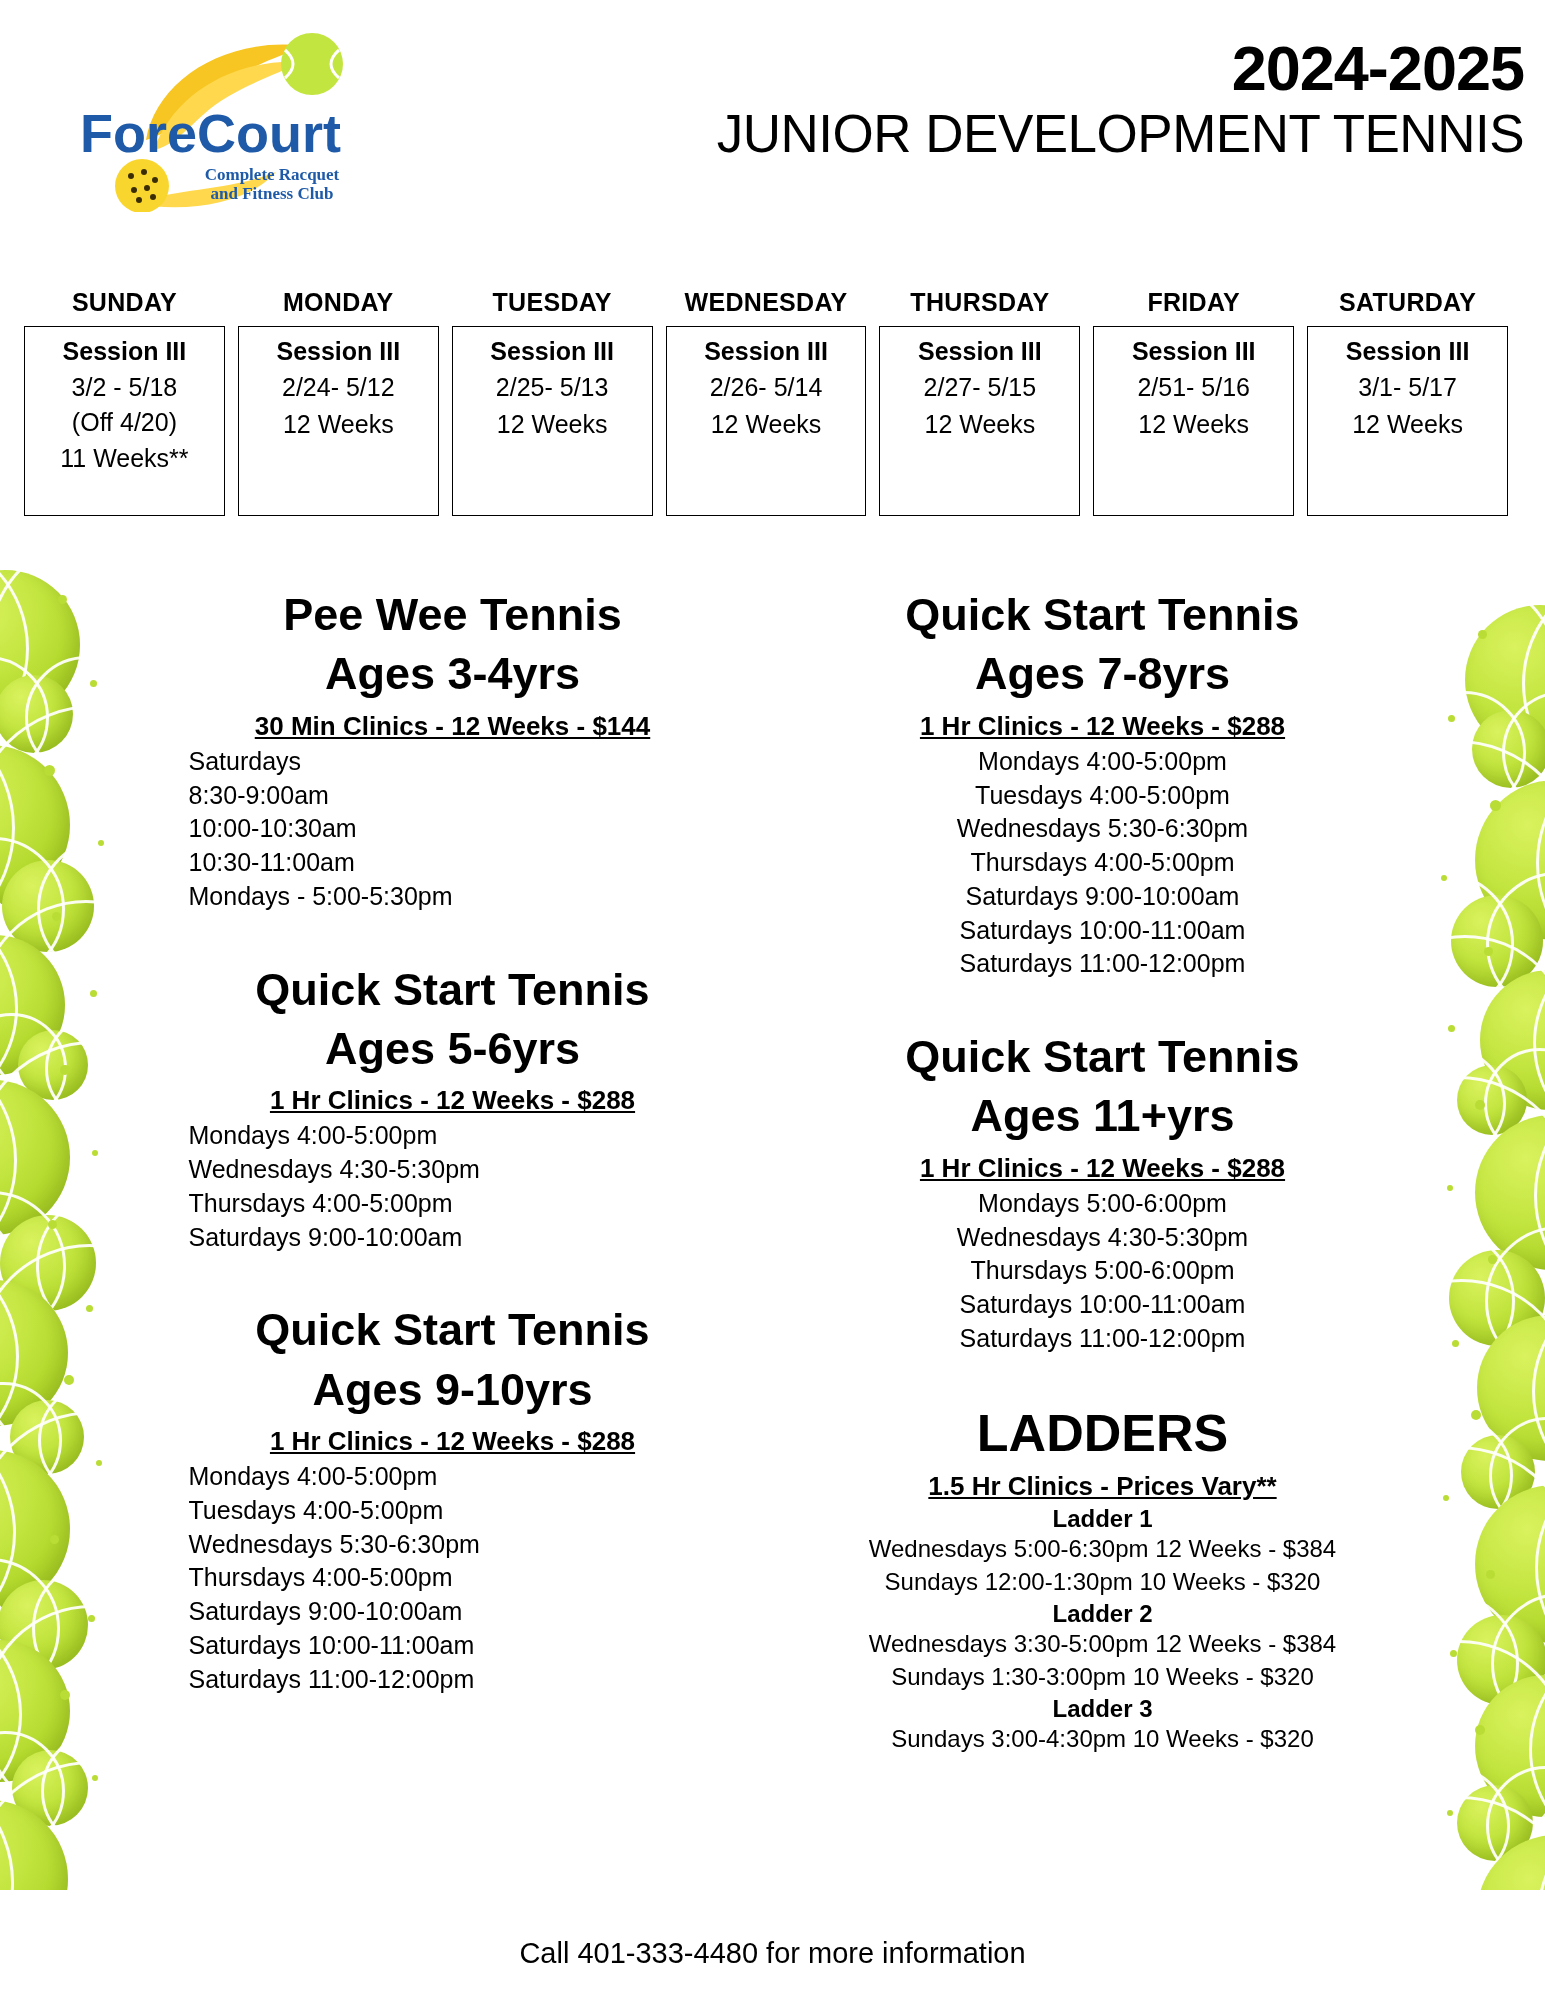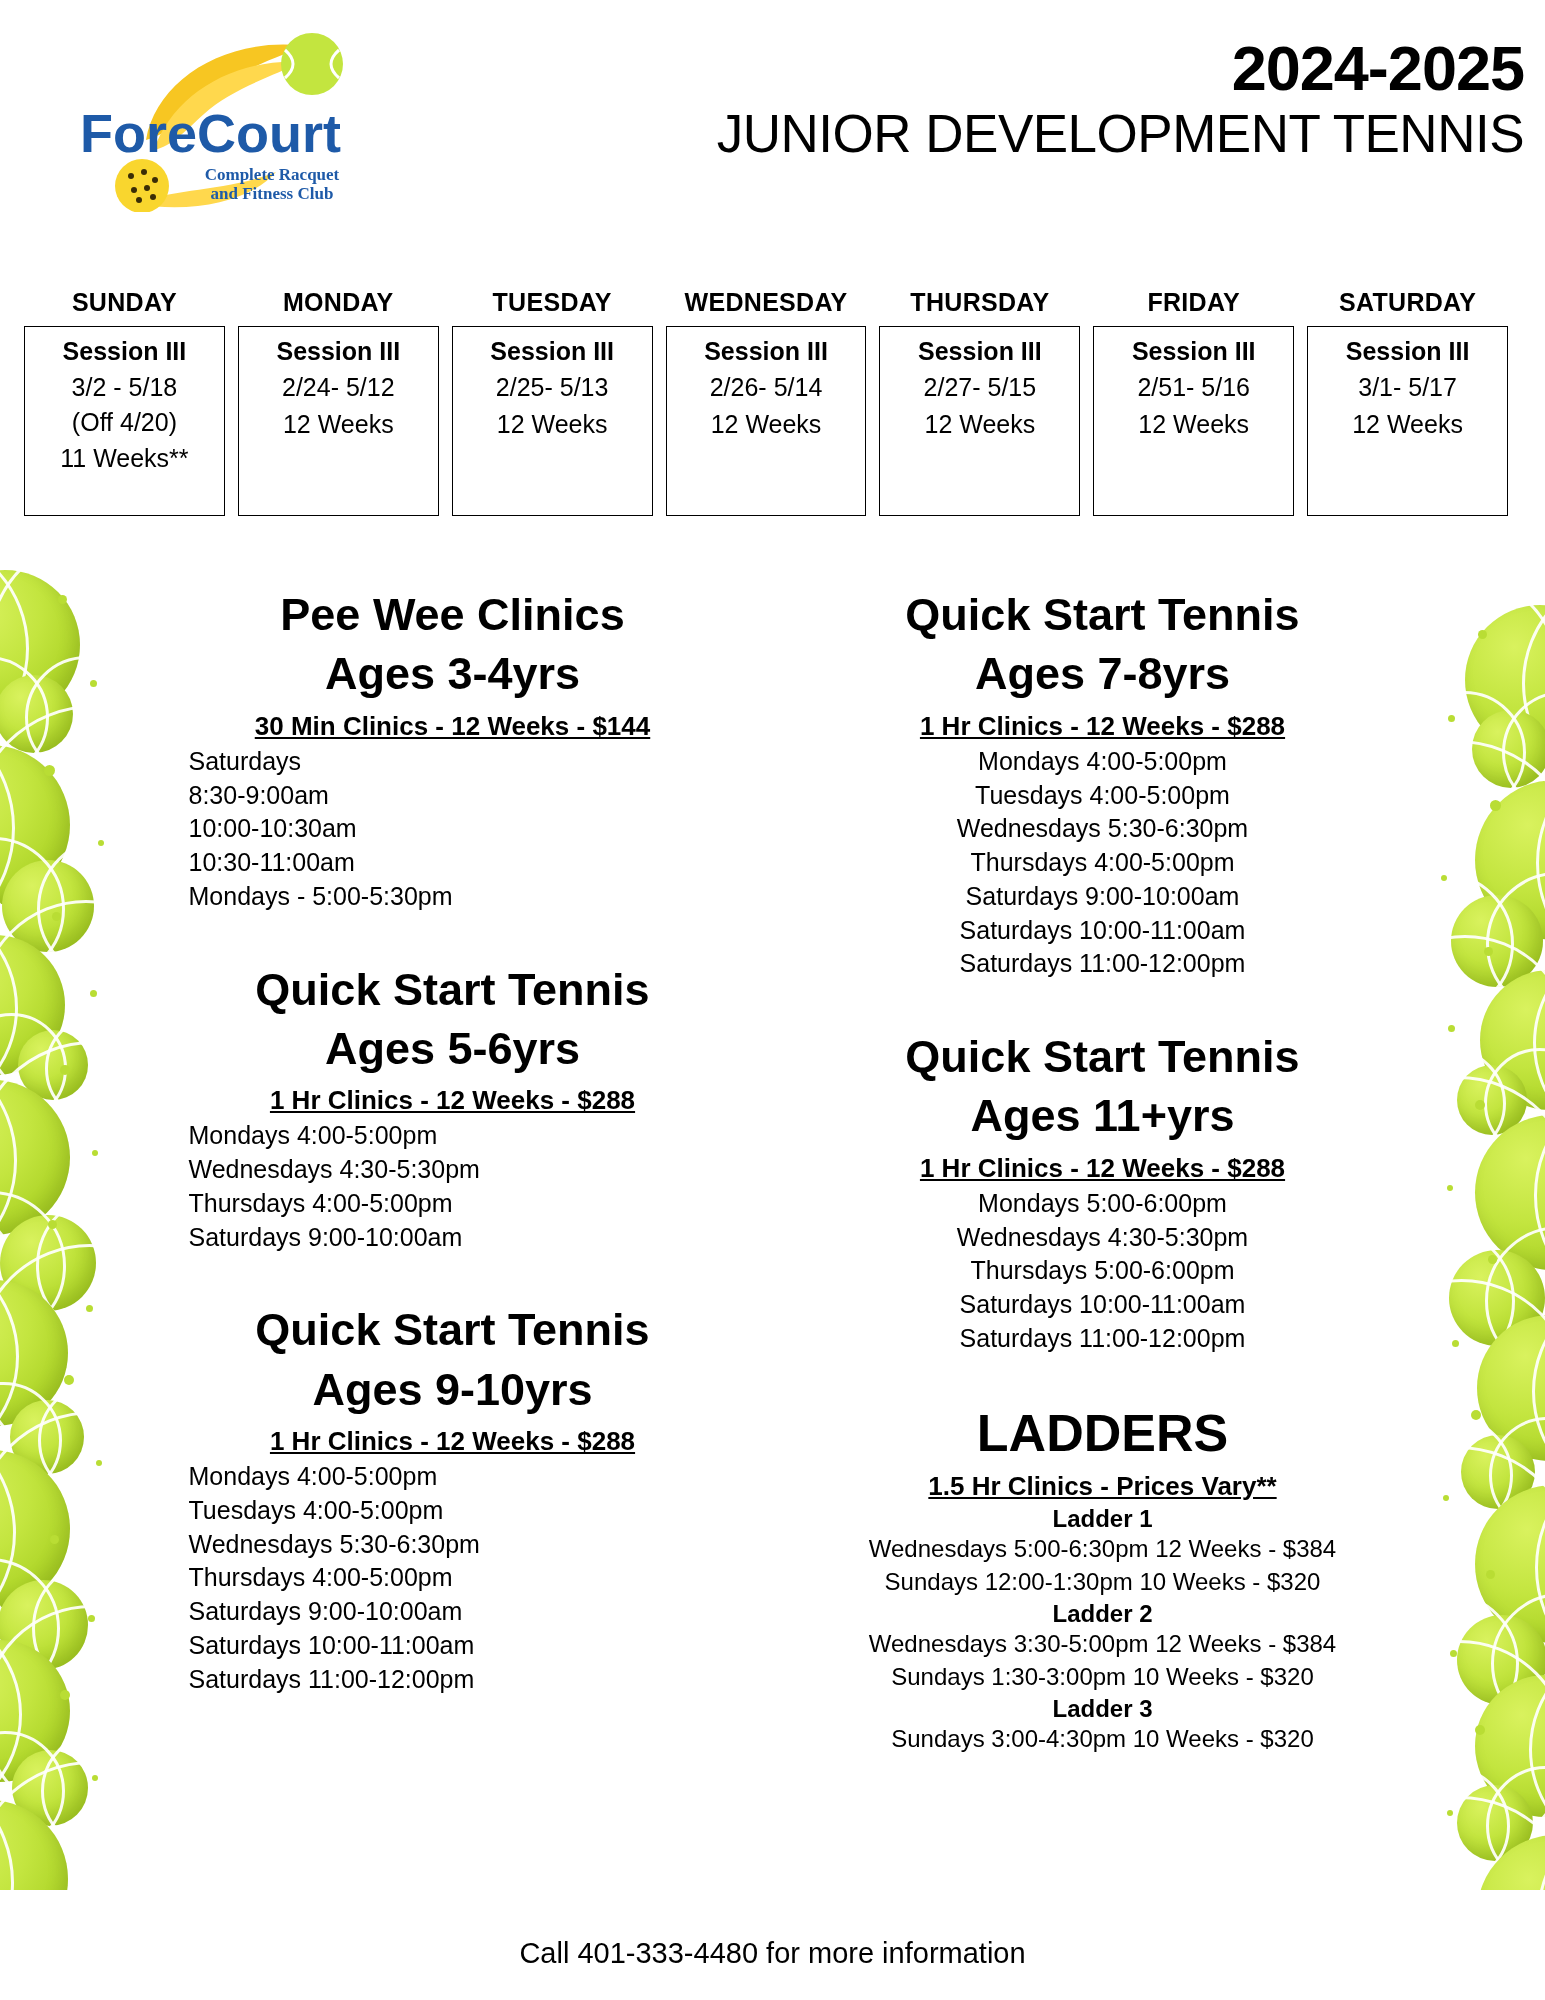--- a/index.html
+++ b/index.html
@@ -229,21 +229,21 @@
         <div class="l">3/1- 5/17</div>
         <div class="l sp">12 Weeks</div>
       </div>
     </div>
   </div>
 
 <div class="content">
   <div class="cols">
     <div class="col col-left" id="col-left">
         <div class="prog">
-          <div class="prog-title">Pee Wee Clinics</div>
+          <div class="prog-title">Pee Wee Tennis</div>
           <div class="prog-title">Ages 3-4yrs</div>
           <div class="prog-sub">30 Min Clinics - 12 Weeks - $144</div>
           <div class="prog-line al-left">Saturdays</div>
           <div class="prog-line al-left">8:30-9:00am</div>
           <div class="prog-line al-left">10:00-10:30am</div>
           <div class="prog-line al-left">10:30-11:00am</div>
           <div class="prog-line al-left">Mondays - 5:00-5:30pm</div>
         </div>
         <div class="prog">
           <div class="prog-title">Quick Start Tennis</div>

